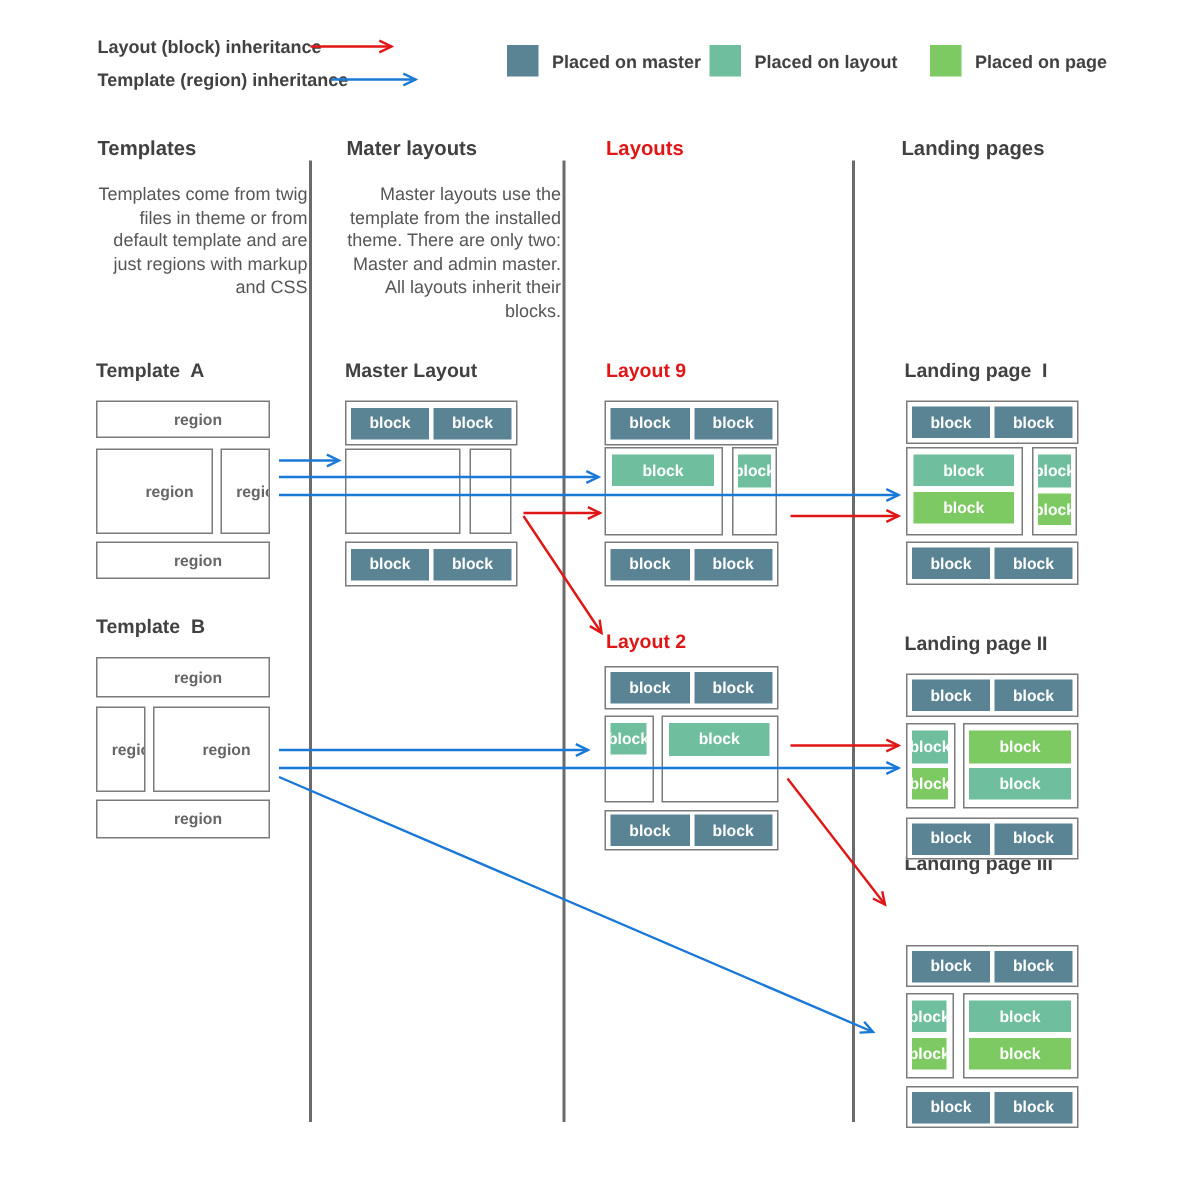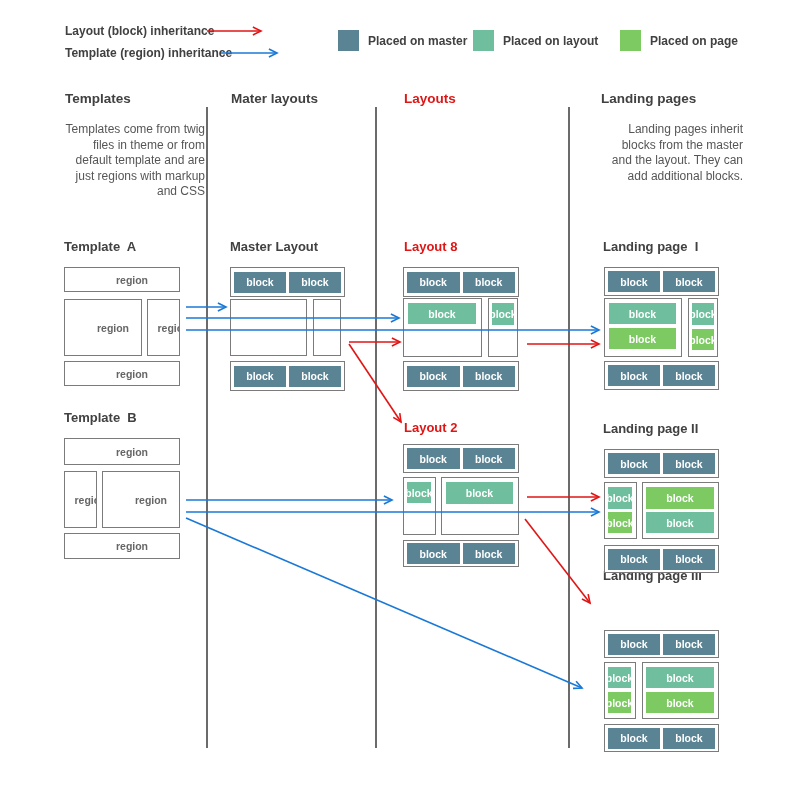--- a/index.html
+++ b/index.html
@@ -64,29 +64,29 @@
   <div class="abs legend-text" style="left:650px;top:34px">Placed on page</div>
 
   <div class="abs vdivider" style="left:206px"></div>
   <div class="abs vdivider" style="left:375px"></div>
   <div class="abs vdivider" style="left:568px"></div>
 
   <div class="abs col-title" style="left:65px;top:91px">Templates</div>
   <div class="abs col-desc" style="left:65px;top:122px;width:140px">Templates come from twig files in theme or from default template and are just regions with markup and CSS</div>
 
   <div class="abs col-title" style="left:231px;top:91px">Mater layouts</div>
+  <div class="abs col-desc" style="left:231px;top:122px;width:143px">Master layouts use the template from the installed theme. There are only two: Master and admin master. All layouts inherit their blocks.</div>
 
   <div class="abs col-title red" style="left:404px;top:91px">Layouts</div>
 
   <div class="abs col-title" style="left:601px;top:91px">Landing pages</div>
-  <div class="abs col-desc" style="left:601px;top:122px;width:142px">Landing pages inherit blocks from the master and the layout. They can add additional blocks.</div>
 
   <div class="abs section-title" style="left:64px;top:239px">Template  A</div>
   <div class="abs section-title" style="left:230px;top:239px">Master Layout</div>
-  <div class="abs section-title red" style="left:404px;top:239px">Layout 8</div>
+  <div class="abs section-title red" style="left:404px;top:239px">Layout 9</div>
   <div class="abs section-title" style="left:603px;top:239px">Landing page  I</div>
   <div class="abs section-title" style="left:64px;top:410px">Template  B</div>
   <div class="abs section-title red" style="left:404px;top:420px">Layout 2</div>
   <div class="abs section-title" style="left:603px;top:421px">Landing page II</div>
   <div class="abs section-title" style="left:603px;top:568px">Landing page III</div>
 
   <div class="abs region-box" style="left:64px;top:267px;width:116px;height:25px">
       <span class="region-label">region</span>
     </div>
   <div class="abs region-box" style="left:64px;top:299px;width:78px;height:57px">

